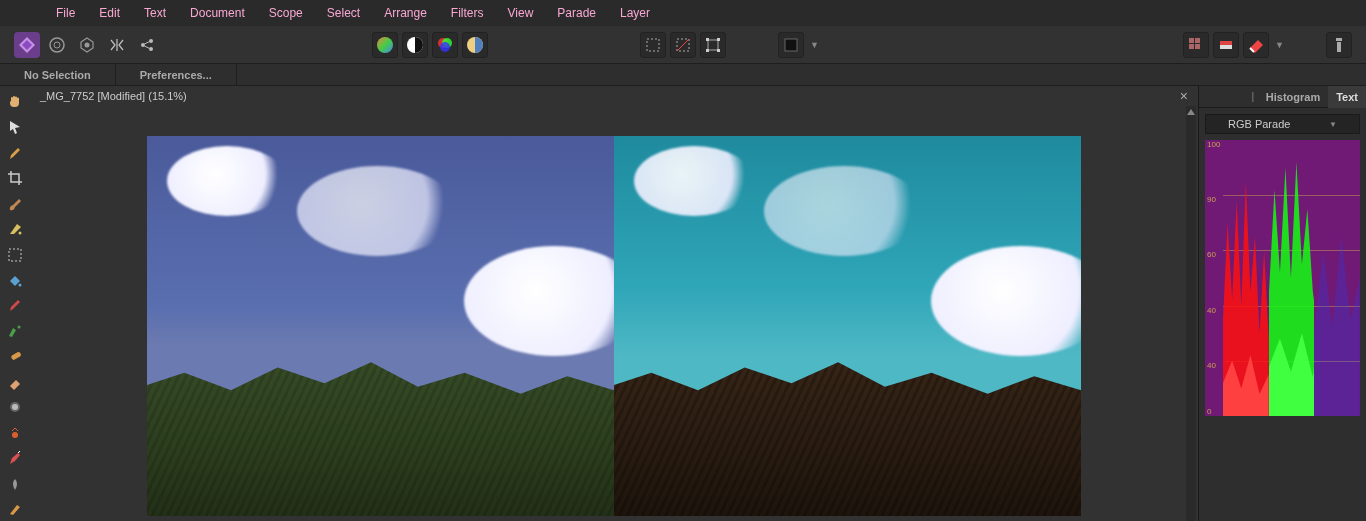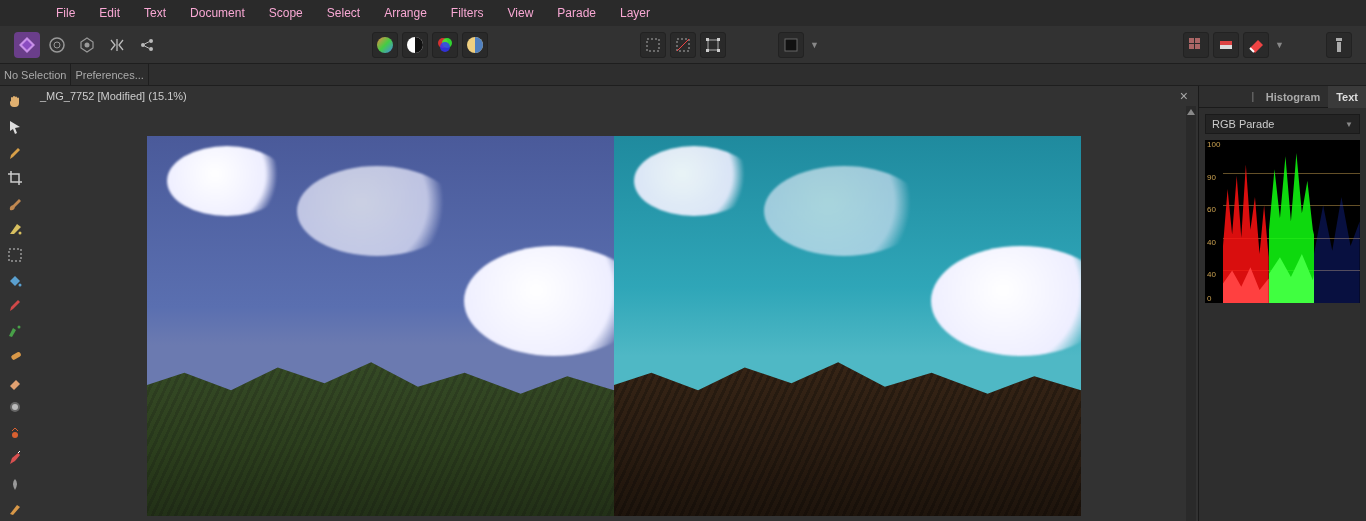--- a/index.html
+++ b/index.html
@@ -14,21 +14,21 @@
 .toolbar-group { display: flex; align-items: center; gap: 4px; padding: 0 6px; }
 .persona-btn { width: 26px; height: 26px; display: flex; align-items: center; justify-content: center; border-radius: 4px; cursor: pointer; }
 .persona-btn.active { background: #6a3e8a; }
 .tb-icon { width: 26px; height: 26px; display: flex; align-items: center; justify-content: center; cursor: pointer; border-radius: 3px; }
 .tb-icon.boxed { background: #2a2a2a; border: 1px solid #222; }
 .spacer-sm { width: 200px; }
 .spacer-md { width: 140px; }
 
 
 .info-bar { height: 22px; background: #2e2e2e; display: flex; align-items: center; font-size: 11px; color: #aaa; border-bottom: 1px solid #1e1e1e; }
-.info-seg { padding: 0 4px; height: 100%; display: flex; align-items: center; border-right: 1px solid #1e1e1e; }
+.info-seg { padding: 0 24px; height: 100%; display: flex; align-items: center; border-right: 1px solid #1e1e1e; font-weight: bold; }
 
 
 .main-region { display: flex; height: calc(521px - 26px - 38px - 22px); }
 
 
 .tools-rail { width: 30px; background: #323232; display: flex; flex-direction: column; align-items: center; padding-top: 4px; gap: 2px; }
 .tool-btn { width: 26px; height: 24px; display: flex; align-items: center; justify-content: center; cursor: pointer; border-radius: 3px; }
 
 
 .doc-area { flex: 1; display: flex; flex-direction: column; background: #323232; }
@@ -48,23 +48,23 @@
 .mtn-right { position: absolute; bottom: 0; left: 0; right: 0; height: 46%; background: linear-gradient(180deg, #3a2818 0%, #2a1d12 60%, #1e140c 100%); clip-path: polygon(0 25%, 8% 18%, 18% 28%, 28% 15%, 38% 24%, 48% 12%, 58% 26%, 68% 18%, 80% 30%, 90% 20%, 100% 28%, 100% 100%, 0 100%); }
 .mtn-right::after { content:""; position:absolute; inset:0; background: repeating-linear-gradient(115deg, rgba(0,0,0,0.25) 0 3px, rgba(120,80,40,0.1) 3px 7px); mix-blend-mode: overlay; }
 .tri { width: 0; height: 0; border-left: 4px solid transparent; border-right: 4px solid transparent; border-bottom: 6px solid #888; margin: 3px auto; }
 
 
 .right-panel { width: 168px; background: #2e2e2e; border-left: 1px solid #1a1a1a; display: flex; flex-direction: column; }
 .panel-tabs { height: 22px; display: flex; align-items: center; justify-content: flex-end; border-bottom: 1px solid #1a1a1a; font-size: 11px; }
 .panel-tab { padding: 0 8px; line-height: 22px; cursor: pointer; color: #aaa; font-weight: bold; }
 .panel-tab.active { background: #3a3a3a; color: #ddd; }
 .panel-handle { width: 12px; display: flex; align-items: center; justify-content: center; color: #666; font-size: 10px; letter-spacing: -2px; }
-.scope-select { margin: 6px; height: 20px; background: #242424; border: 1px solid #1a1a1a; display: flex; align-items: center; padding: 0 6px; font-size: 11px; color: #ccc; justify-content: space-between; cursor: pointer; }
+.scope-select { margin: 6px; height: 20px; background: #242424; border: 1px solid #1a1a1a; display: flex; align-items: center; padding: 0 22px; font-size: 11px; color: #ccc; justify-content: space-between; cursor: pointer; }
 .scope-caret { font-size: 8px; color: #888; }
-.scope-view { margin: 0 6px 6px 6px; height: 163px; background: #000000; position: relative; overflow: hidden; }
+.scope-view { margin: 0 6px 6px 6px; height: 276px; background: #701a75; position: relative; overflow: hidden; }
 .scope-axis { position: absolute; left: 2px; top: 0; bottom: 0; width: 18px; }
 .scope-tick { position: absolute; left: 0; font-size: 8px; color: #c9a050; }
 .scope-grid { position: absolute; left: 18px; right: 0; height: 1px; background: rgba(200,160,80,0.5); }
 .parade { position: absolute; left: 18px; right: 0; top: 0; bottom: 0; display: flex; }
 .parade-ch { flex: 1; position: relative; }
 
 
 svg { display: block; }
 </style>
 </head>

